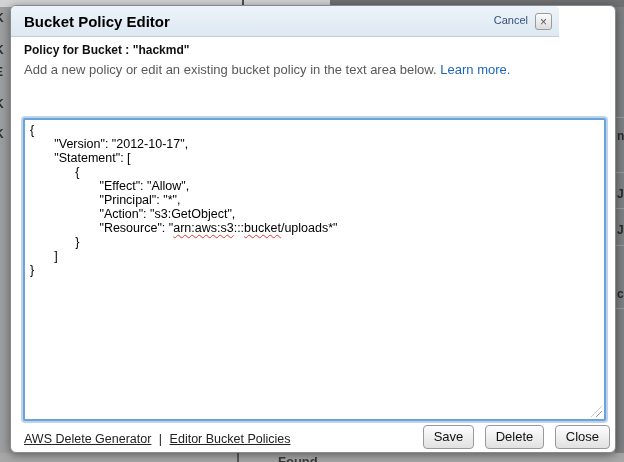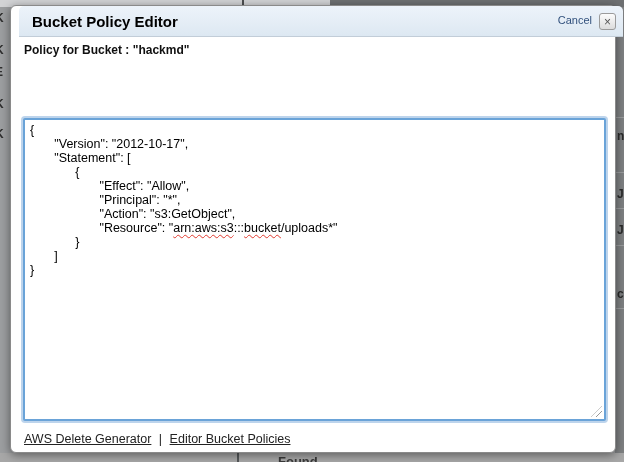--- a/index.html
+++ b/index.html
@@ -24,21 +24,21 @@
   .bd-bottom .vline { position: absolute; left: 237px; top: 0; width: 2px; height: 9px; background: #55585a; }
   .bd-bottom span { position: absolute; left: 278px; top: 1px; font-size: 13px; font-weight: bold; color: #3a3a3a; }
 
   
   .dialog {
     position: absolute; left: 10px; top: 5px; width: 606px; height: 448px;
     background: #ffffff; border: 1px solid #8a8a8a; border-radius: 6px;
     box-shadow: 0 2px 10px rgba(0,0,0,0.45);
   }
   .titlebar {
-    position: absolute; left: 8px; top: 0; width: 604px; height: 31px;
+    position: absolute; left: 0; top: 0; width: 548px; height: 31px;
     background: linear-gradient(#edf3fa, #dde8f2);
     border-bottom: 1px solid #c2cdd8;
     border-radius: 5px 5px 0 0;
   }
   .title {
     position: absolute; left: 13px; top: 0; line-height: 31px;
     font-size: 15px; font-weight: bold; color: #000;
   }
   .cancel-link {
     position: absolute; right: 31px; top: 8px;
@@ -143,20 +143,24 @@
     <div class="titlebar">
       <span class="title">Bucket Policy Editor</span>
       <a class="cancel-link">Cancel</a>
       <button class="xbtn">
         <span>×</span>
       </button>
     </div>
 
     <div class="subtitle">Policy for Bucket : "hackmd"</div>
 
+    <div class="desc">
+      <span>Add a new policy or edit an existing bucket policy in the text area below.</span>
+      <a>Learn more.</a>
+    </div>
 
     <div class="editor">
       <pre>{
        "Version": "2012-10-17",
        "Statement": [
              {
                     "Effect": "Allow",
                     "Principal": "*",
                     "Action": "s3:GetObject",
                     "Resource": "<span class="sq">arn:aws:s3</span>:::<span class="sq">bucket</span>/uploads*"
@@ -165,15 +169,20 @@
 }</pre>
       <div class="grip"></div>
     </div>
 
     <div class="footer-links">
       <a>AWS Delete Generator</a>
       <span class="sep">|</span>
       <a>Editor Bucket Policies</a>
     </div>
 
+    <div class="footer-buttons">
+      <button>Save</button>
+      <button>Delete</button>
+      <button>Close</button>
+    </div>
 
   </div>
 </div>
 
 </body></html>

